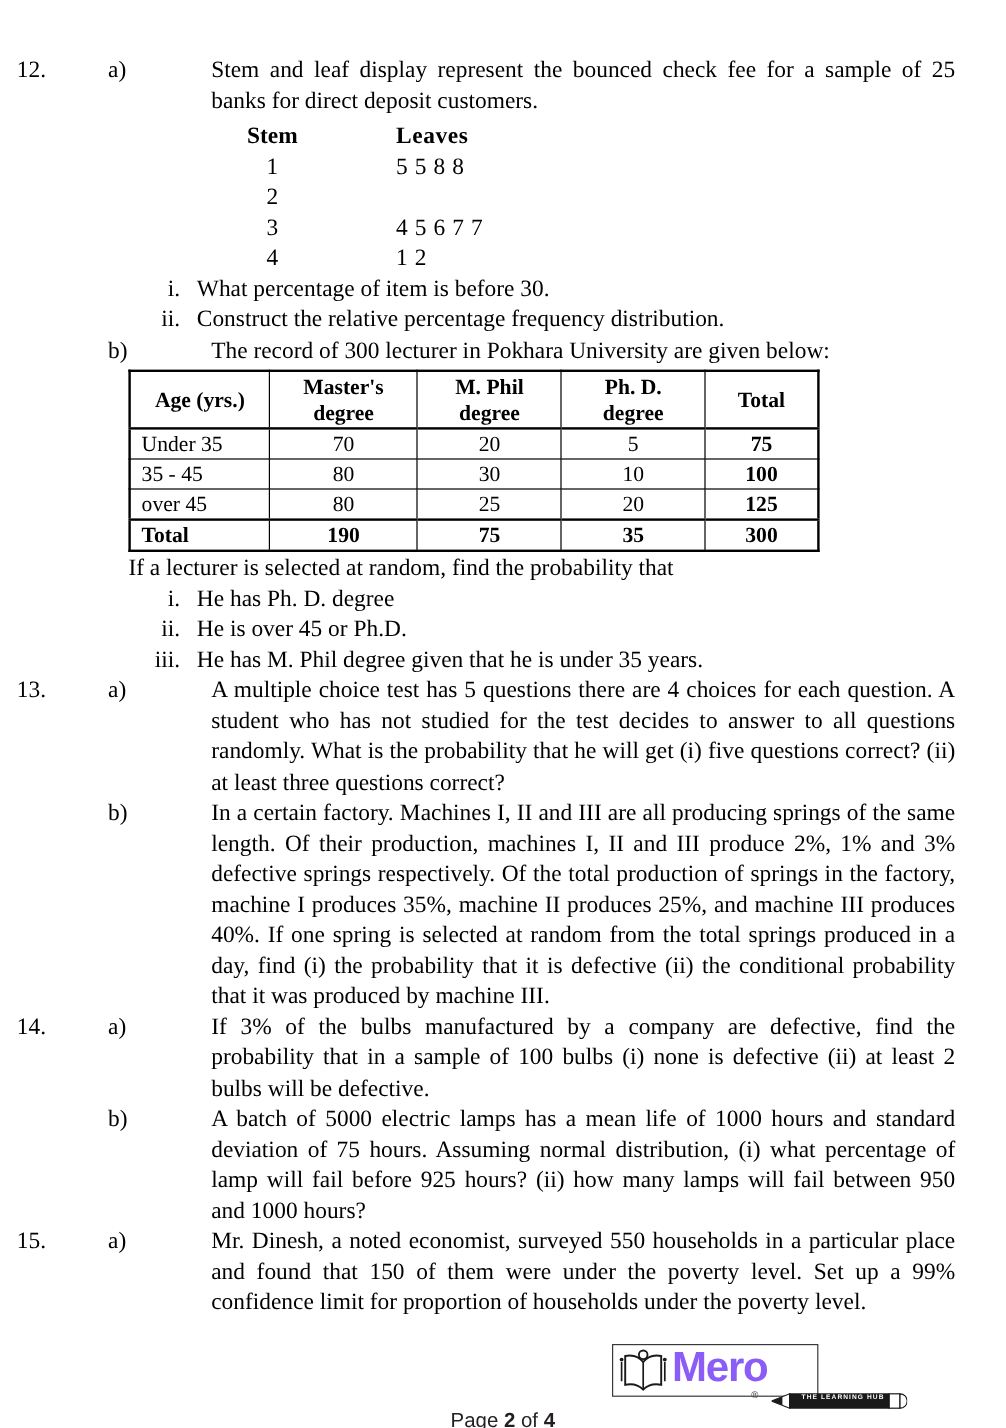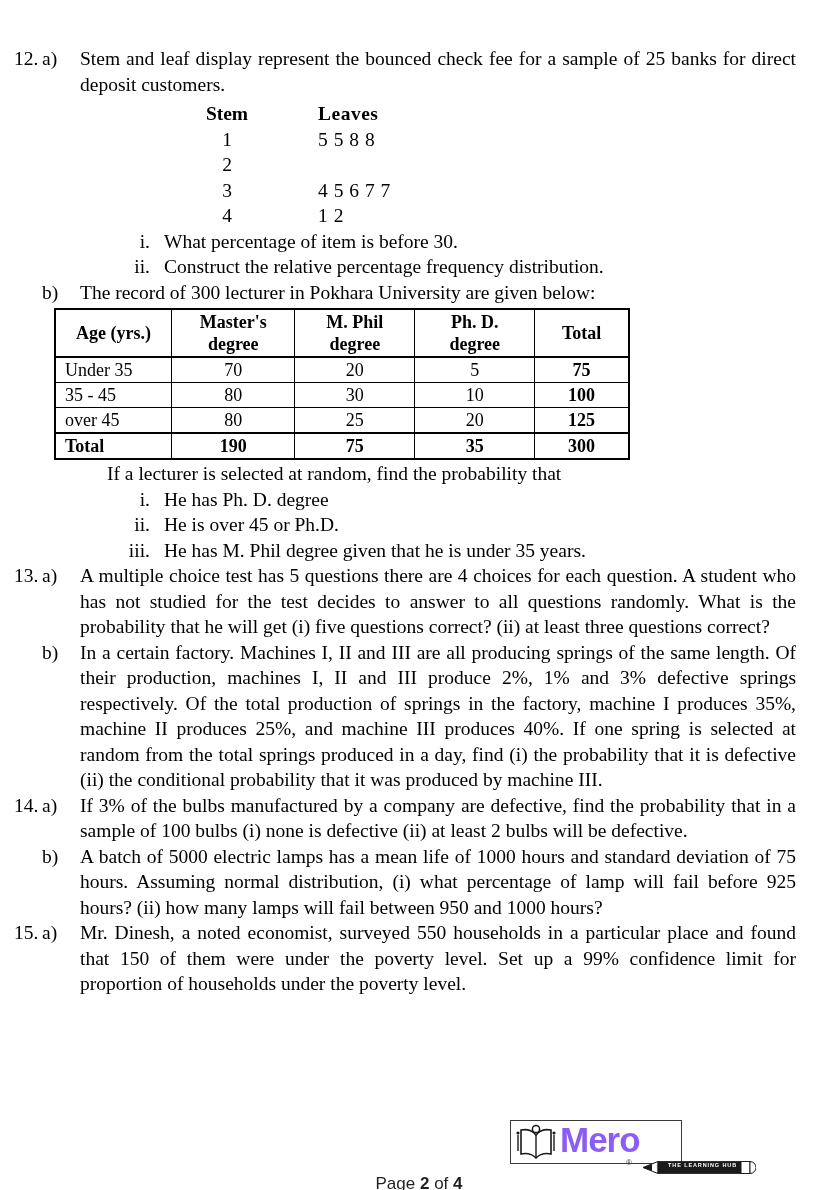--- a/index.html
+++ b/index.html
@@ -21,20 +21,21 @@
     height: 1190px;
     padding: 0;
   }
 
   
   .qrow {
     display: flex;
     align-items: flex-start;
     font-size: 19.5px;
     line-height: 25.5px;
+    gap: 48px;
   }
   .qnum {
     width: 42px;
     flex: 0 0 42px;
     text-align: left;
     padding-left: 14px;
     box-sizing: border-box;
   }
   .qlet {
     width: 38px;
@@ -72,34 +73,34 @@
 
   .indent-roman { margin-left: 118px; }
 
   
   .stemleaf {
     margin-left: 162px;
     margin-top: 4px;
     font-size: 19.5px;
     line-height: 25.5px;
   }
-  .slrow { display: flex; }
+  .slrow { display: flex; gap: 12px; }
   .slhead { font-weight: bold; }
   .slstem {
     width: 130px;
     flex: 0 0 130px;
     text-align: center;
   }
   .slleaf { flex: 1 1 auto; letter-spacing: 0.5px; }
   .slhead .slleaf { padding-left: 26px; }
   .slbody .slleaf { padding-left: 26px; }
 
   
   .tablewrap {
-    margin-left: 54px;
+    margin-left: 107px;
     margin-top: 3px;
   }
   table.dtable {
     border-collapse: collapse;
     font-size: 18px;
     border: 2px solid #000;
     width: 576px;
   }
   table.dtable th,
   table.dtable td {

